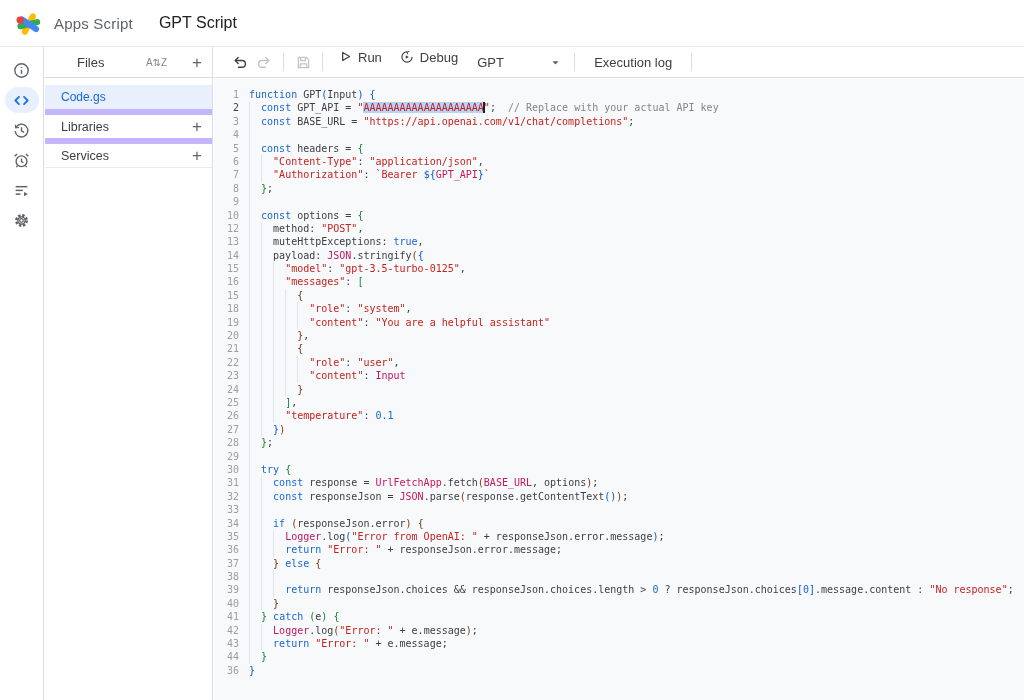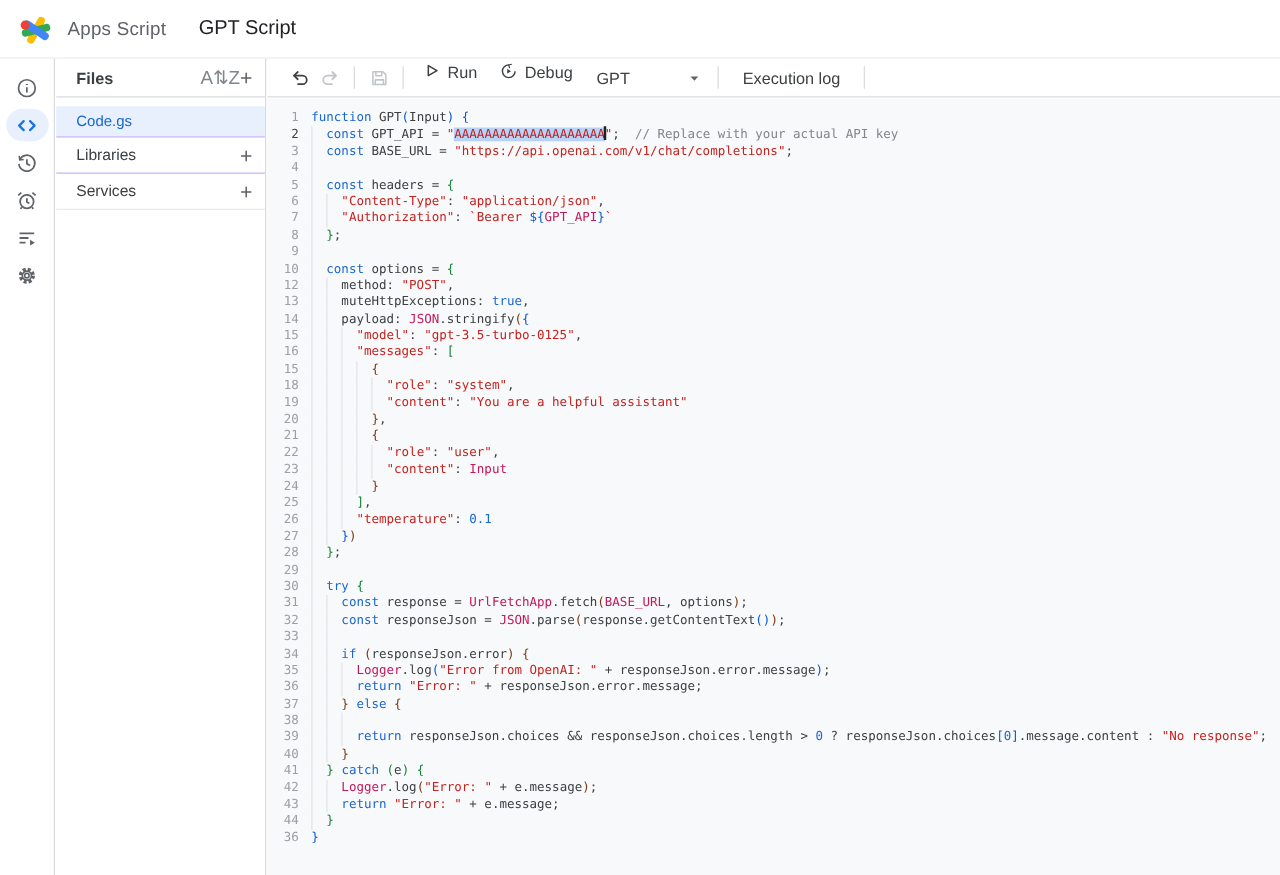--- a/index.html
+++ b/index.html
@@ -17,26 +17,26 @@
   
   .rail{position:absolute;left:0;top:47px;width:44px;bottom:0;background:#fff;
     border-right:1px solid #dadce0;display:flex;flex-direction:column;align-items:center;padding-top:10px;box-sizing:border-box;}
   .rail-btn{width:34px;height:26px;border-radius:13px;display:flex;align-items:center;justify-content:center;margin-bottom:4px;cursor:pointer;}
   .rail-btn.selected{background:#e8f0fe;}
   .rail-btn svg{display:block;}
   
   .files-panel{position:absolute;left:45px;top:47px;width:168px;bottom:0;background:#fff;
     border-right:1px solid #dadce0;box-sizing:border-box;}
   .panel-head{height:31px;border-bottom:1px solid #dadce0;display:flex;align-items:center;padding:0 10px 0 16px;box-sizing:border-box;}
-  .panel-head .title{font-size:13px;font-weight:bold;color:#3c4043;flex:1;}
-  .az-icon{font-size:15px;color:#80868b;letter-spacing:0;margin-right:0;cursor:pointer;}
+  .panel-head .title{font-size:13px;font-weight:normal;color:#3c4043;flex:1;margin-left:16px;}
+  .az-icon{font-size:10px;color:#80868b;letter-spacing:0;margin-right:25px;cursor:pointer;}
   .plus-icon{font-size:17px;color:#5f6368;cursor:pointer;line-height:1;}
   .file-row{margin-top:7px;height:24px;display:flex;align-items:center;padding-left:16px;font-size:12px;cursor:pointer;}
   .file-row.selected{background:#e8f0fe;color:#1967d2;}
-  .section-row{height:29px;border-top:1px solid #c4b5fd;display:flex;align-items:center;
+  .section-row{height:29px;border-top:6px solid #c4b5fd;display:flex;align-items:center;
     padding:0 10px 0 16px;box-sizing:border-box;font-size:12.5px;color:#3c4043;cursor:pointer;}
   .section-row .lbl{flex:1;}
   .section-row:first-of-type{margin-top:7px;}
   .panel-bottom-line{border-top:1px solid #e8eaed;}
   
   .toolbar{position:absolute;left:214px;top:47px;right:0;height:31px;background:#fff;
     border-bottom:1px solid #dadce0;display:flex;align-items:center;padding-left:14px;box-sizing:border-box;font-size:13px;color:#3c4043;}
   .tb-icon{width:24px;height:24px;display:flex;align-items:center;justify-content:center;cursor:pointer;border-radius:4px;}
   .tb-sep{width:1px;height:18px;background:#dadce0;margin:0 7px;}
   .tb-btn{display:flex;align-items:flex-start;gap:6px;padding:0 9px;height:24px;cursor:pointer;border-radius:4px;}

